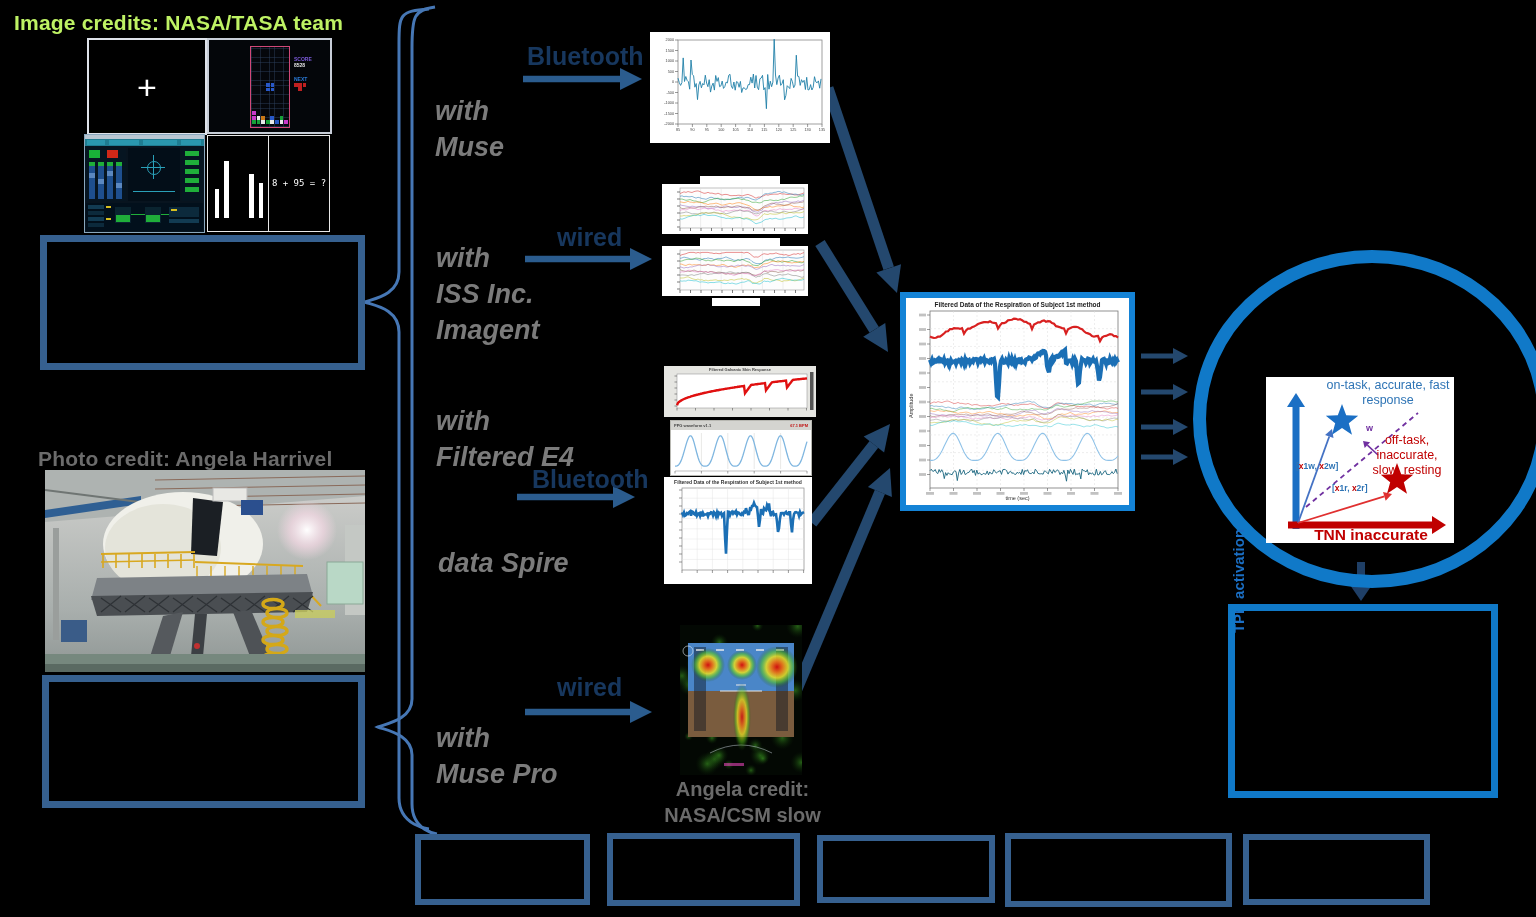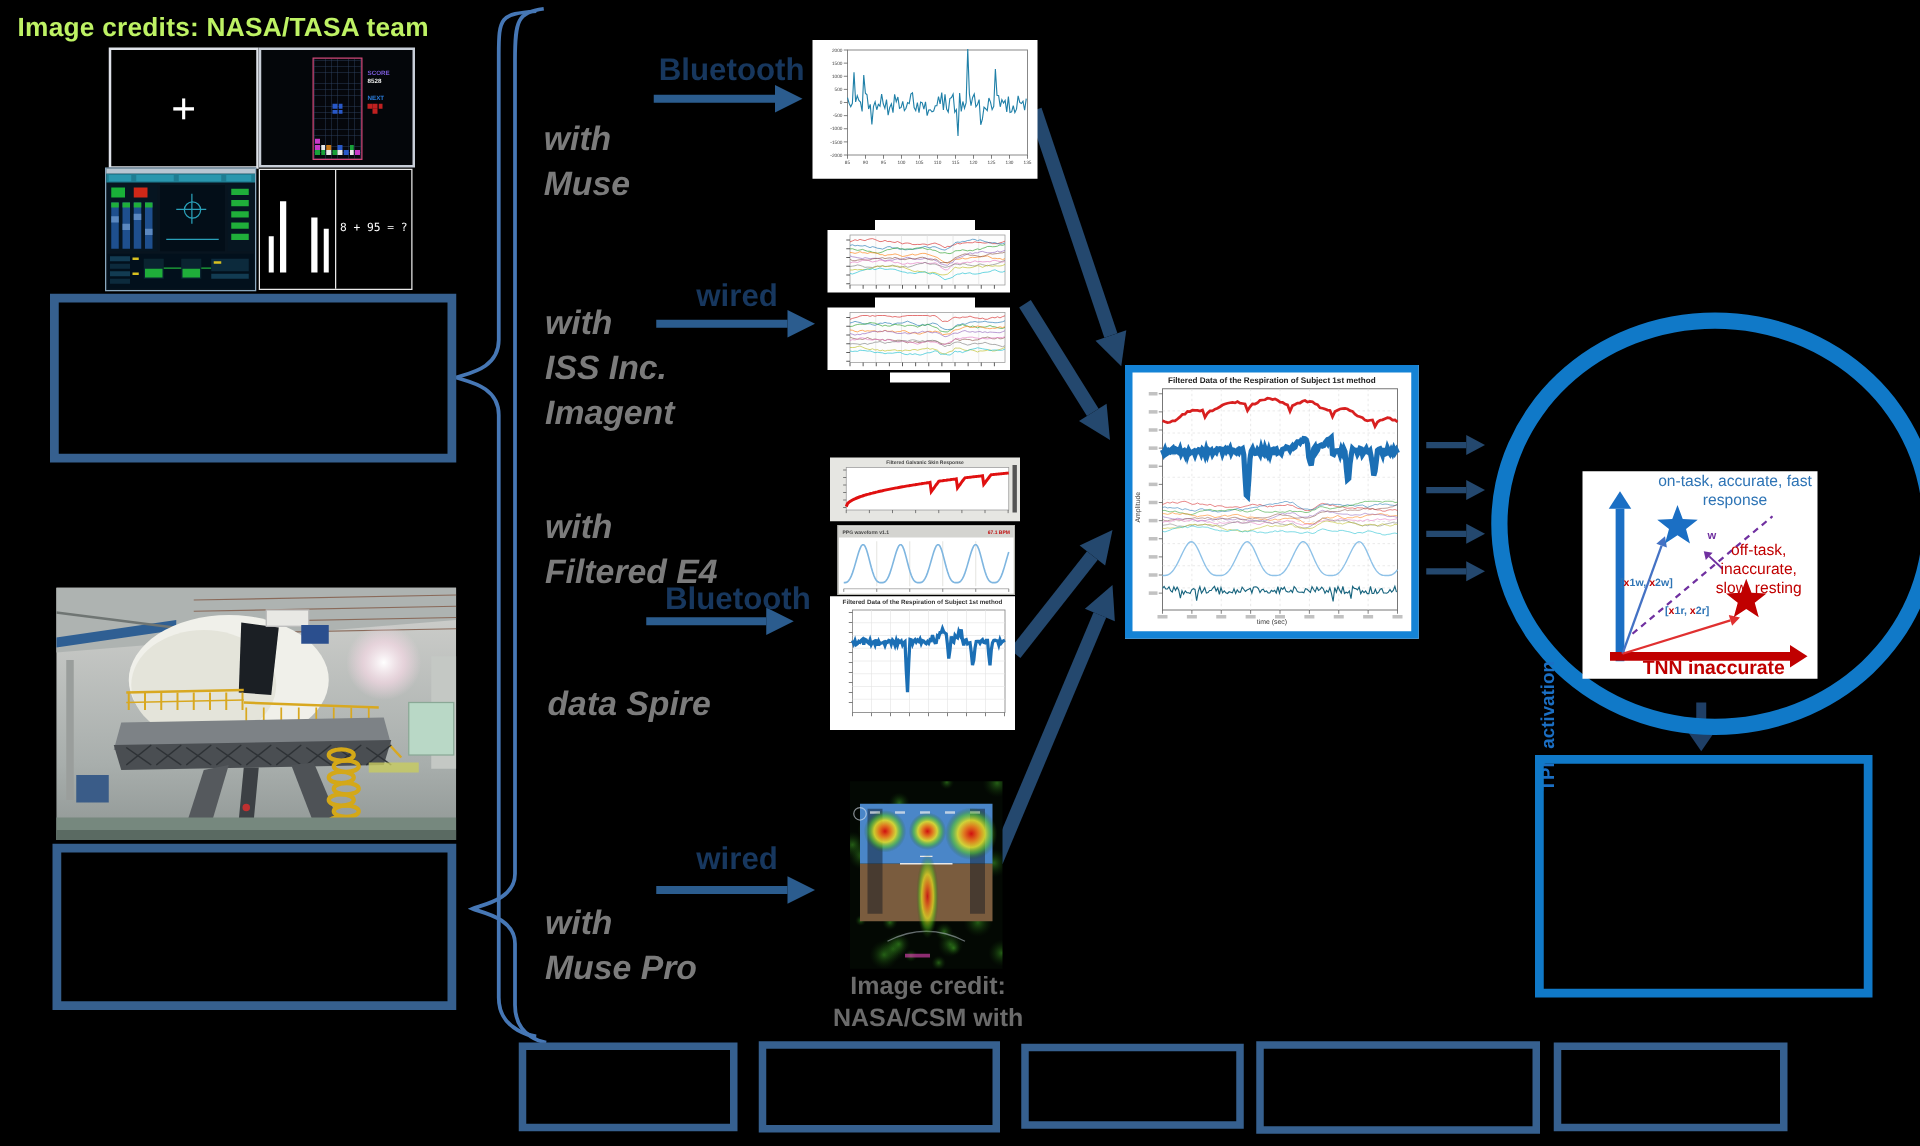--- a/index.html
+++ b/index.html
@@ -148,20 +148,21 @@
     <div class="abs" style="left:7px;top:53px;width:4px;height:29px;background:#fff;"></div>
     <div class="abs" style="left:16px;top:25px;width:5px;height:57px;background:#fff;"></div>
     <div class="abs" style="left:41px;top:38px;width:5px;height:44px;background:#fff;"></div>
     <div class="abs" style="left:51px;top:47px;width:4px;height:35px;background:#fff;"></div>
     <div class="abs" style="left:60px;top:0;width:1px;height:95px;background:#e8e8e8;"></div>
     <div class="abs" style="left:61px;top:42px;width:60px;text-align:center;color:#fff;font-size:9px;font-family:'DejaVu Sans Mono',monospace;">8  +  95  =  ?</div>
   </div>
 
   <div class="abs bbox" style="left:40px;top:235px;width:311px;height:121px;"></div>
 
+  <div class="abs credit" style="left:38px;top:447px;color:#6b6b6b;">Photo credit: Angela Harrivel</div>
 
   <div class="abs" style="left:45px;top:470px;width:320px;height:202px;">
     <svg id="svg-photo" width="320" height="202">
         <defs>
           <linearGradient id="pbg" x1="0" y1="0" x2="0" y2="1">
             <stop offset="0%" stop-color="#d2d2cf"></stop>
             <stop offset="70%" stop-color="#a8aeac"></stop>
             <stop offset="100%" stop-color="#8f9694"></stop>
           </linearGradient>
           <radialGradient id="glow">
@@ -566,22 +567,22 @@
         <path d="M 30,128 Q 61,112 92,128" fill="none" stroke="rgba(200,210,220,.5)" stroke-width="1"></path>
         <rect x="44" y="138" width="20" height="3" fill="rgba(200,60,160,.7)"></rect>
         <ellipse cx="62" cy="92" rx="9" ry="34" fill="url(#hot)" opacity="0.85"></ellipse>
         <circle cx="28" cy="40" r="17" fill="url(#hot)"></circle>
         <circle cx="62" cy="40" r="15" fill="url(#hot)"></circle>
         <circle cx="97" cy="42" r="21" fill="url(#hot)"></circle>
         <circle cx="8" cy="26" r="5" fill="none" stroke="rgba(220,230,240,.6)" stroke-width="1"></circle>
       </svg>
   </div>
   <div class="abs" style="left:650px;top:776px;width:185px;text-align:center;color:#6b6b6b;font-weight:bold;font-size:20px;line-height:26px;">
-    <div>Image credit:</div>
-    <div>NASA/CSM with</div>
+    <div>Angela credit:</div>
+    <div>NASA/CSM slow</div>
   </div>
 
   <div class="abs" style="left:900px;top:292px;width:223px;height:207px;background:#fff;border:6px solid #1483d6;">
     <div class="abs" style="left:0;top:3px;width:223px;text-align:center;color:#222;font-size:6.5px;font-weight:bold;">Filtered Data of the Respiration of Subject 1st method</div>
     <div class="abs" style="left:2px;top:120px;color:#333;font-size:5.5px;transform:rotate(-90deg);transform-origin:0 0;">Amplitude</div>
     <div class="abs" style="left:0;top:197px;width:223px;text-align:center;color:#333;font-size:5.5px;">time (sec)</div>
     <svg id="svg-np" width="223" height="207" style="position:absolute;left:0;top:0;">
         <rect x="24" y="13" width="188" height="177" fill="#fff" stroke="#777" stroke-width="0.8"></rect>
         <line x1="47.5" y1="13" x2="47.5" y2="190" stroke="#ddd" stroke-width="0.5" stroke-dasharray="2,2"></line>
         <line x1="71" y1="13" x2="71" y2="190" stroke="#ddd" stroke-width="0.5" stroke-dasharray="2,2"></line>

